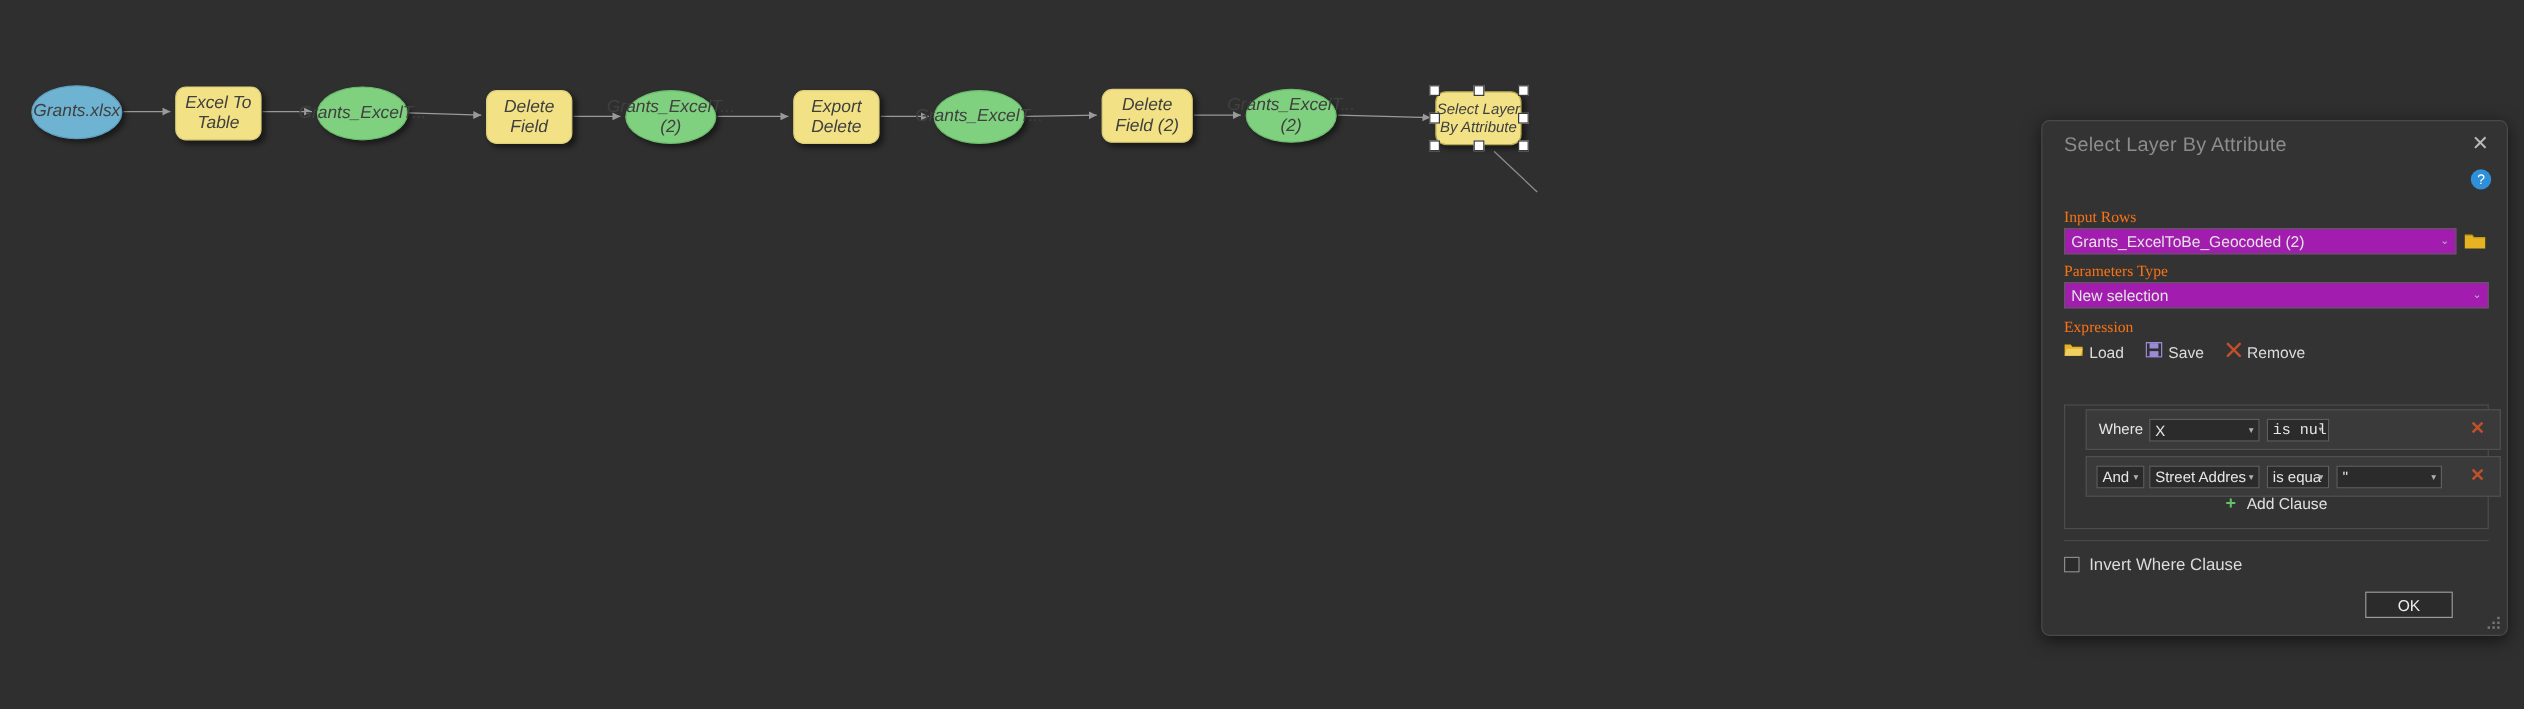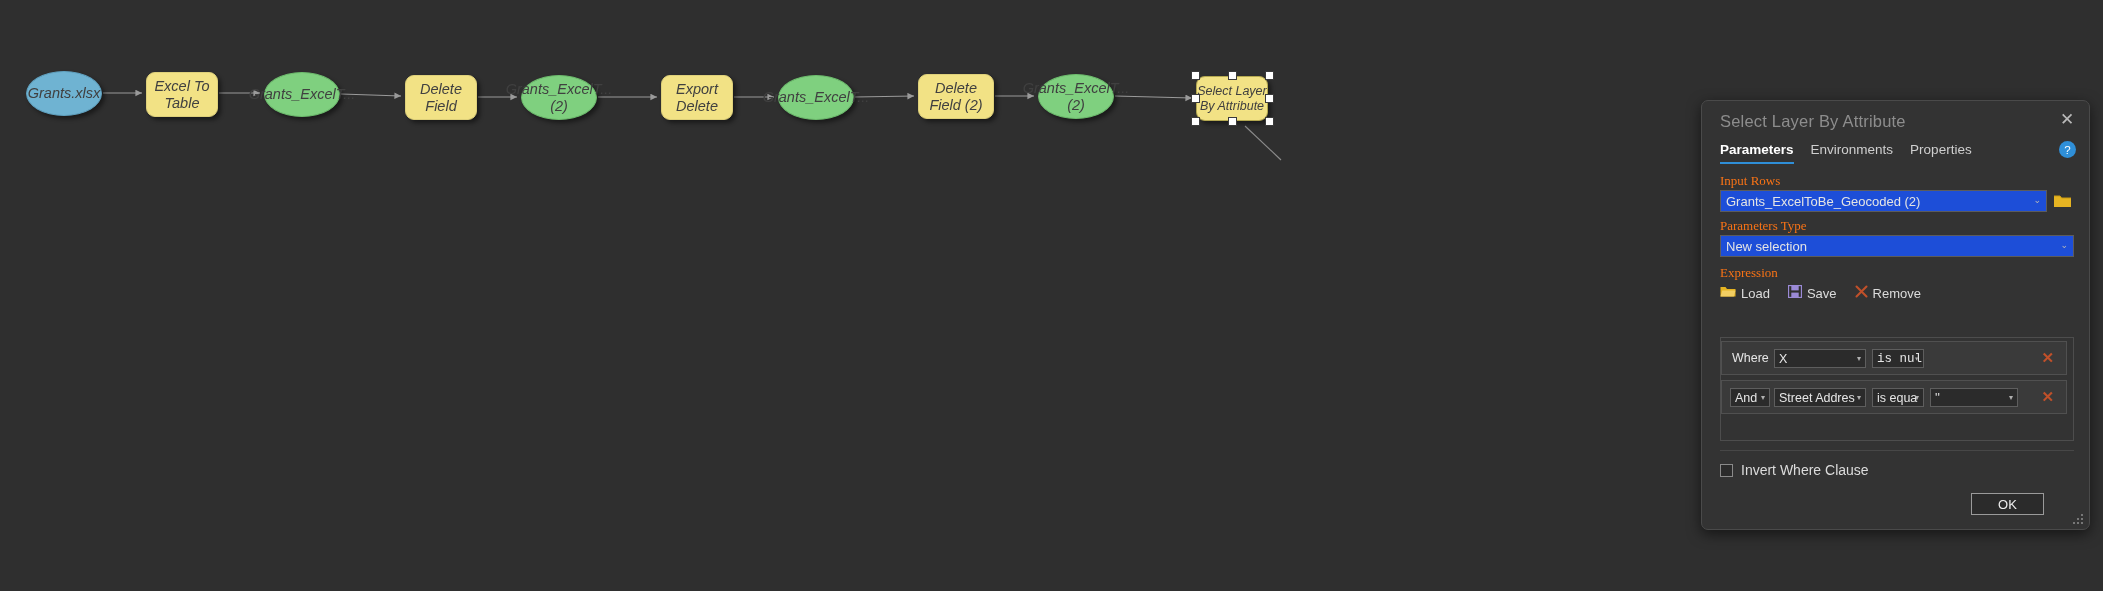--- a/index.html
+++ b/index.html
@@ -133,21 +133,21 @@
 
   .field-label {
     position: absolute;
     font-size: 13px;
     color: #f97316;
     font-family: Liberation Serif, serif;
   }
   .combo {
     position: absolute;
     height: 22px;
-    background: #1d4ed8;
+    background: #a21caf;
     border: 1px solid #5c5c5c;
     box-sizing: border-box;
     color: #e4e4e4;
     font-size: 13px;
     display: flex;
     align-items: center;
     padding: 0 16px 0 5px;
     white-space: nowrap;
     overflow: hidden;
   }
@@ -210,21 +210,21 @@
     left: 18px;
     top: 164px;
     width: 354px;
     height: 104px;
     border: 1px solid #4d4d4d;
     background: #333333;
     box-sizing: border-box;
   }
   .clause-row {
     position: absolute;
-    left: 0;
+    left: 17px;
     width: 346px;
     height: 34px;
     border: 1px solid #505050;
     background: #3a3a3a;
     box-sizing: border-box;
   }
   .clause-row .mini {
     position: absolute;
     top: 7px;
     height: 19px;
@@ -392,25 +392,20 @@
     <div class="handle" style="left:32px;top:41px;"></div>
     <div class="handle" style="left:69px;top:41px;"></div>
   </div>
 </div>
 
 <div id="gp-panel">
 
   <div class="panel-title">Select Layer By Attribute</div>
   <div class="panel-close">✕</div>
 
-  <div class="tabs">
-    <div class="tab active">Parameters</div>
-    <div class="tab">Environments</div>
-    <div class="tab">Properties</div>
-  </div>
 
   <div class="help-icon">
     <svg width="19" height="19" viewBox="0 0 19 19">
       <circle cx="9.5" cy="9.5" r="8.5" fill="#2f8fd8"></circle>
       <text x="9.5" y="13.6" text-anchor="middle" font-size="11.5" font-family="Liberation Sans, sans-serif" fill="#ffffff">?</text>
     </svg>
   </div>
 
   <div class="panel-body">
 
@@ -528,20 +523,24 @@
           <span class="caret">▾</span>
         </div>
         <div class="mini" style="left:208px;width:88px;">
           <span>''</span>
           <span class="caret">▾</span>
         </div>
         <span class="row-del" style="right:12px;">✕</span>
       </div>
     </div>
 
+    <div class="add-clause" style="top:238px;bottom:auto;left:18px;width:354px;">
+      <span class="plus">+</span>
+      <span>Add Clause</span>
+    </div>
 
     <div class="divider"></div>
 
     <div class="checkbox-row">
       <span class="cb"></span>
       <span>Invert Where Clause</span>
     </div>
 
     <div class="ok-btn">OK</div>
 

